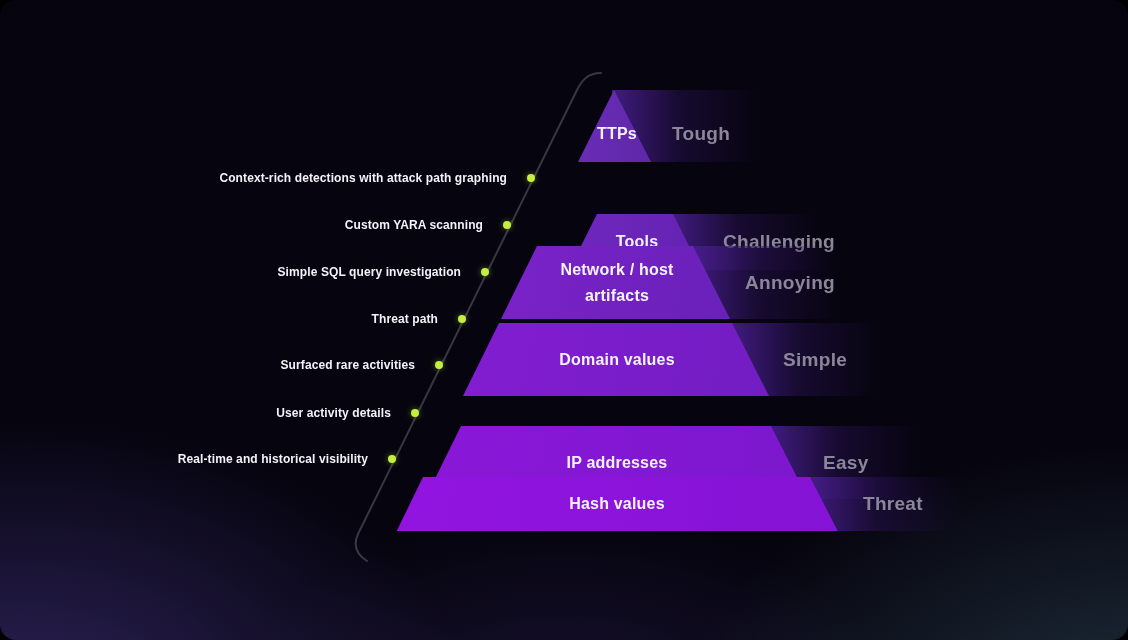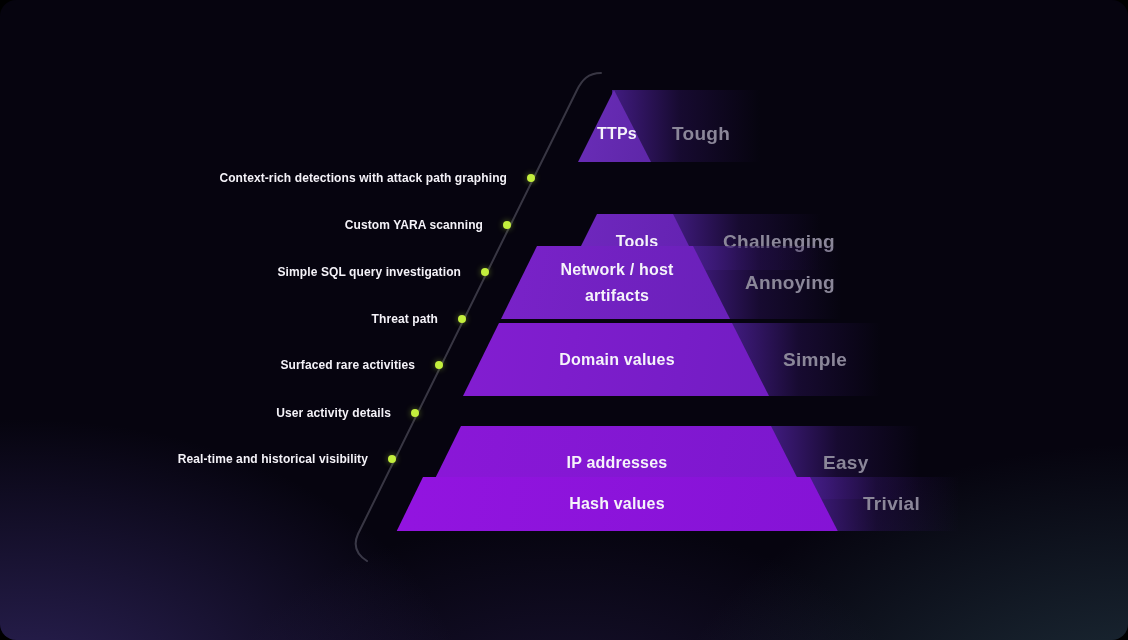--- a/index.html
+++ b/index.html
@@ -78,21 +78,21 @@
     <div class="band-shadow" style="left:344px;right:0;"></div>
     <div class="band-bright" style="clip-path:polygon(36px 0px, 346px 0px, 383px 73px, 0px 73px);background:linear-gradient(100deg,#8b17d8 0%,#7618ca 100%);"></div>
     <div class="band-label" style="left:67px;width:250px;">IP addresses</div>
     <div class="diff-label" style="left:398px;">Easy</div>
   </div>
 
   <div class="band" style="left:387px;top:477px;width:593px;height:54px;">
     <div class="band-shadow" style="left:421px;right:0;"></div>
     <div class="band-bright" style="clip-path:polygon(36px 0px, 423px 0px, 461px 74px, 0px 74px);background:linear-gradient(100deg,#9314e0 0%,#8013d2 100%);"></div>
     <div class="band-label" style="left:105px;width:250px;">Hash values</div>
-    <div class="diff-label" style="left:476px;">Trivial</div>
+    <div class="diff-label" style="left:476px;">Threat</div>
   </div>
 
   <div class="callout" style="top:167px;width:507px;">Context-rich detections with attack path graphing</div>
   <span class="dot" style="left:527px;top:174px;"></span>
 
   <div class="callout" style="top:214px;width:483px;">Custom YARA scanning</div>
   <span class="dot" style="left:503px;top:221px;"></span>
 
   <div class="callout" style="top:261px;width:461px;">Simple SQL query investigation</div>
   <span class="dot" style="left:481px;top:268px;"></span>

